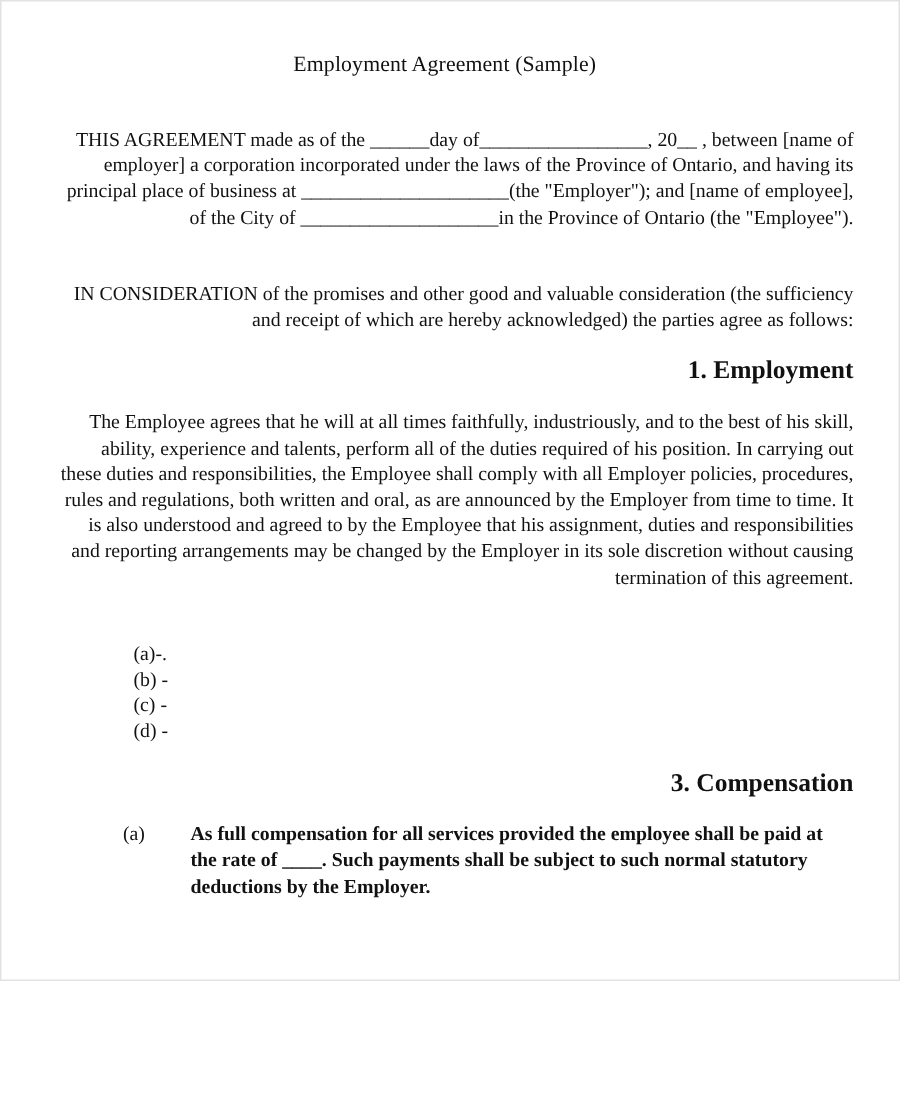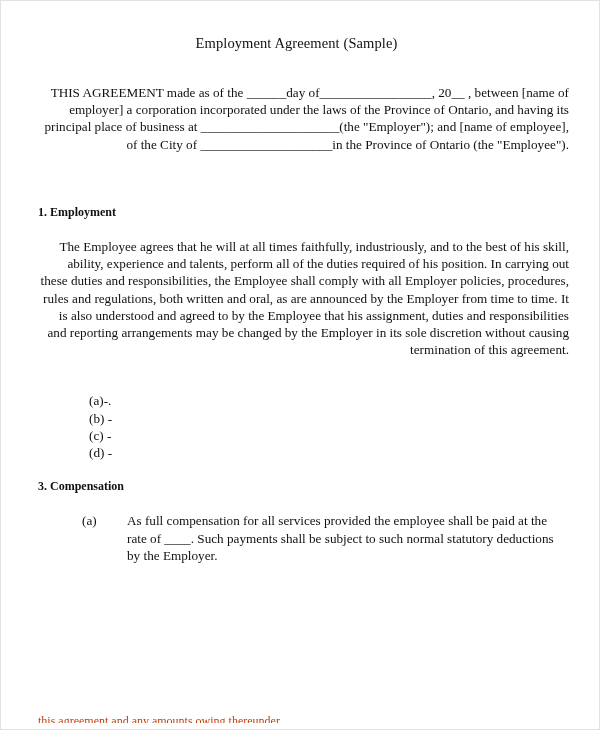--- a/index.html
+++ b/index.html
@@ -11,21 +11,21 @@
     width: 600px;
     height: 730px;
     overflow: hidden;
     font-family: "Liberation Serif", "DejaVu Serif", serif;
     color: #111111;
   }
   .page {
     position: relative;
     box-sizing: border-box;
     width: 600px;
-    height: 730px;
+    height: 654px;
     background: #ffffff;
     border: 1px solid #e2e2e2;
     overflow: hidden;
   }
   .sheet {
     position: absolute;
     left: 0;
     top: 0;
     right: 0;
     bottom: 0;
@@ -43,23 +43,24 @@
   }
   .block {
     font-size: 13.2px;
     line-height: 17.2px;
     text-align: right;
     margin: 0;
   }
   .gap-lg { height: 31px; }
   .gap-md { height: 17px; }
   .heading {
-    font-size: 12px;
+    font-size: 17px;
     line-height: 17.2px;
     margin: 0;
+    text-align: right;
   }
   .list {
     margin: 0;
     padding: 0;
     list-style: none;
   }
   .list li {
     font-size: 13.2px;
     line-height: 17.2px;
     padding-left: 51px;
@@ -71,20 +72,21 @@
     line-height: 17.4px;
     padding-left: 44px;
   }
   .sub-marker {
     flex: 0 0 auto;
     width: 45px;
   }
   .sub-text {
     flex: 1 1 auto;
     max-width: 435px;
+    font-weight: bold;
   }
   .clip-row {
     position: absolute;
     left: 37px;
     right: 46px;
     top: 712px;
     height: 10px;
     overflow: hidden;
     font-size: 12px;
     line-height: 17.2px;
@@ -101,20 +103,21 @@
 
     <div class="gap-lg"></div>
 
     <p class="block">THIS AGREEMENT made as of the ______day of_________________, 20__ , between [name of employer] a corporation incorporated under the laws of the Province of Ontario, and having its principal place of business at _____________________(the "Employer"); and [name of employee], of the City of ____________________in the Province of Ontario (the "Employee").</p>
 
     <div class="gap-md"></div>
 
 
     <div class="gap-md"></div>
 
+    <p class="block">IN CONSIDERATION of the promises and other good and valuable consideration (the sufficiency and receipt of which are hereby acknowledged) the parties agree as follows:</p>
 
     <div class="gap-md"></div>
 
     <h2 class="heading">1. Employment</h2>
 
     <div class="gap-md"></div>
 
     <p class="block">The Employee agrees that he will at all times faithfully, industriously, and to the best of his skill, ability, experience and talents, perform all of the duties required of his position. In carrying out these duties and responsibilities, the Employee shall comply with all Employer policies, procedures, rules and regulations, both written and oral, as are announced by the Employer from time to time. It is also understood and agreed to by the Employee that his assignment, duties and responsibilities and reporting arrangements may be changed by the Employer in its sole discretion without causing termination of this agreement.</p>
 
     <div class="gap-md"></div>

